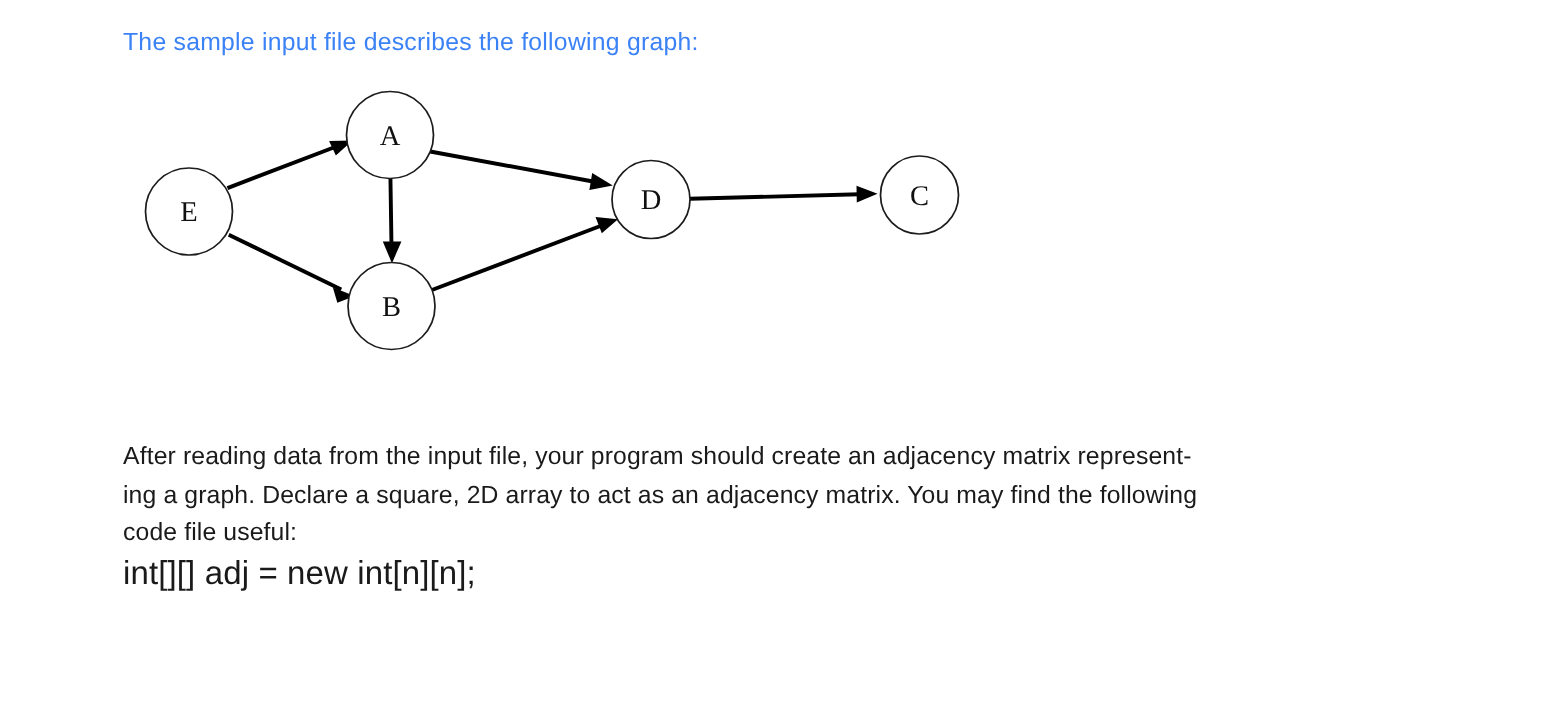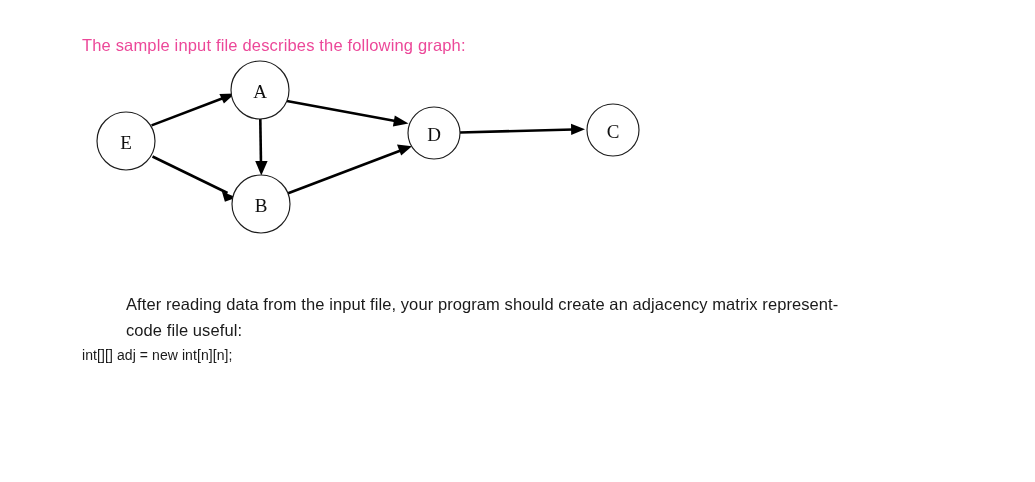--- a/index.html
+++ b/index.html
@@ -15,49 +15,48 @@
     overflow: hidden;
     font-family: "Liberation Sans", sans-serif;
     color: #000000;
     -webkit-font-smoothing: antialiased;
   }
 
   
   .intro-text {
     position: absolute;
     left: 82px;
-    top: 33px;
+    top: 16px;
     width: 880px;
     font-size: 16.5px;
     line-height: 24px;
-    color: #ec4899;
+    color: #3b82f6;
     letter-spacing: 0.01em;
     white-space: nowrap;
   }
 
   .body-block {
     position: absolute;
     left: 82px;
     top: 292px;
     width: 905px;
     font-size: 16.5px;
     line-height: 25.5px;
     color: #1a1a1a;
     letter-spacing: 0.005em;
   }
   .body-line {
     display: block;
     white-space: nowrap;
-    margin-left: 44px;
   }
   .code-line {
     display: block;
     white-space: nowrap;
     font-family: "Liberation Sans", sans-serif;
-    font-size: 14px;
+    font-size: 22px;
   }
 
   
   .graph-figure {
     position: absolute;
     left: 80px;
     top: 52px;
     width: 600px;
     height: 200px;
   }
@@ -151,15 +150,16 @@
     <g>
       <circle class="node-circle" cx="533" cy="78" r="26"></circle>
       <text class="node-label" x="533" y="79">C</text>
     </g>
 
   </svg>
 </div>
 
 <div class="body-block">
   <span class="body-line">After reading data from the input file, your program should create an adjacency matrix represent-</span>
+  <span class="body-line">ing a graph. Declare a square, 2D array to act as an adjacency matrix. You may find the following</span>
   <span class="body-line">code file useful:</span>
   <span class="code-line">int[][] adj = new int[n][n];</span>
 </div>
 
 </body></html>

